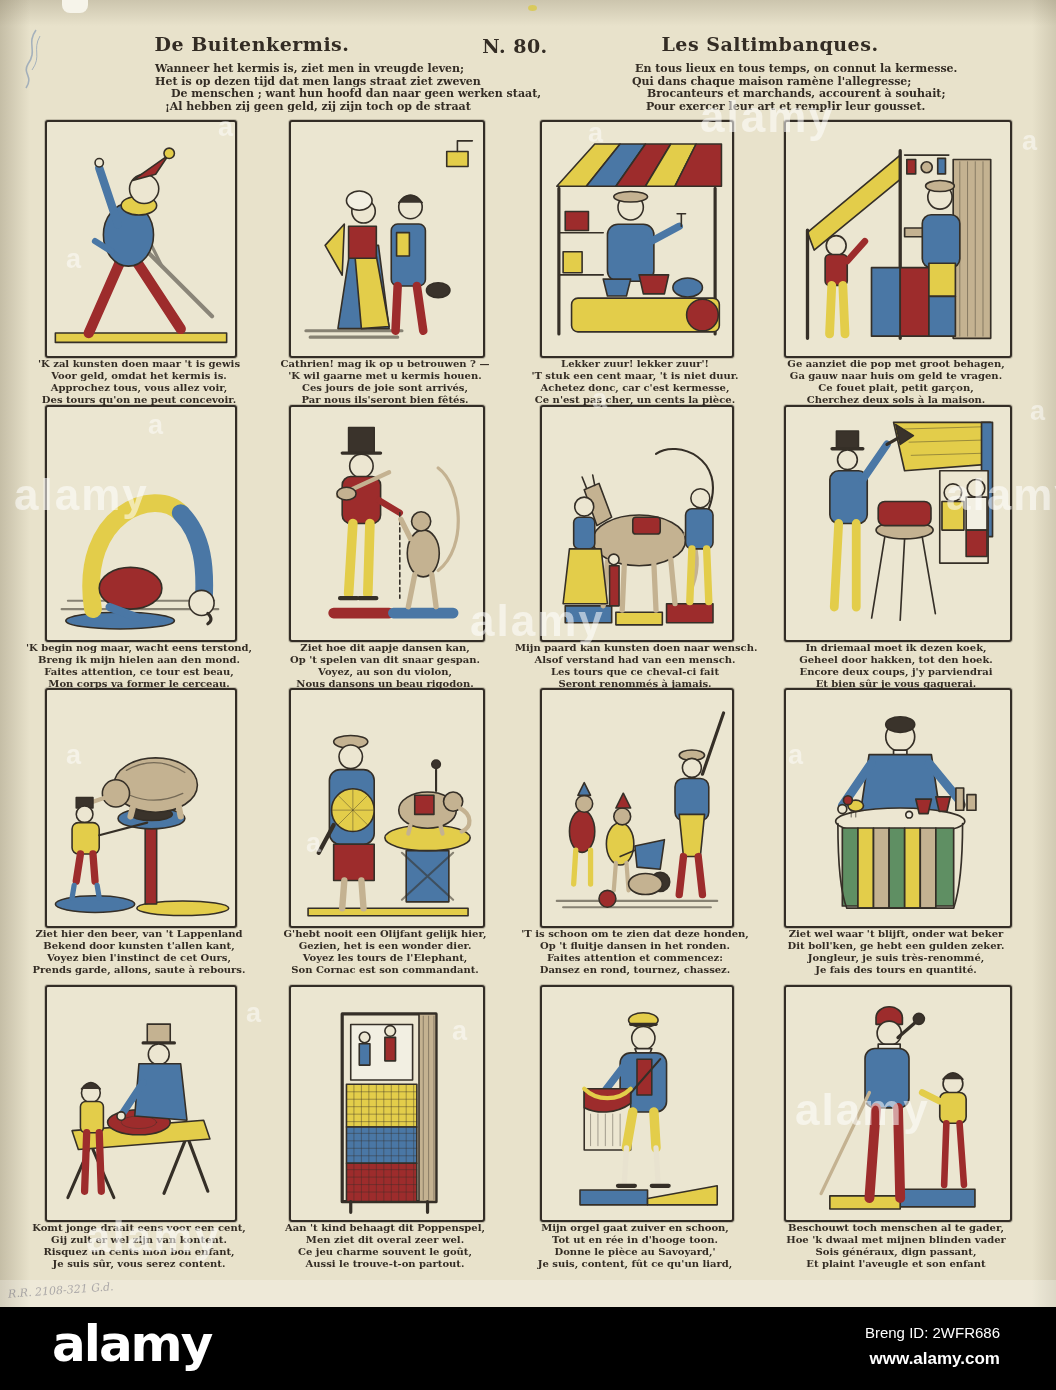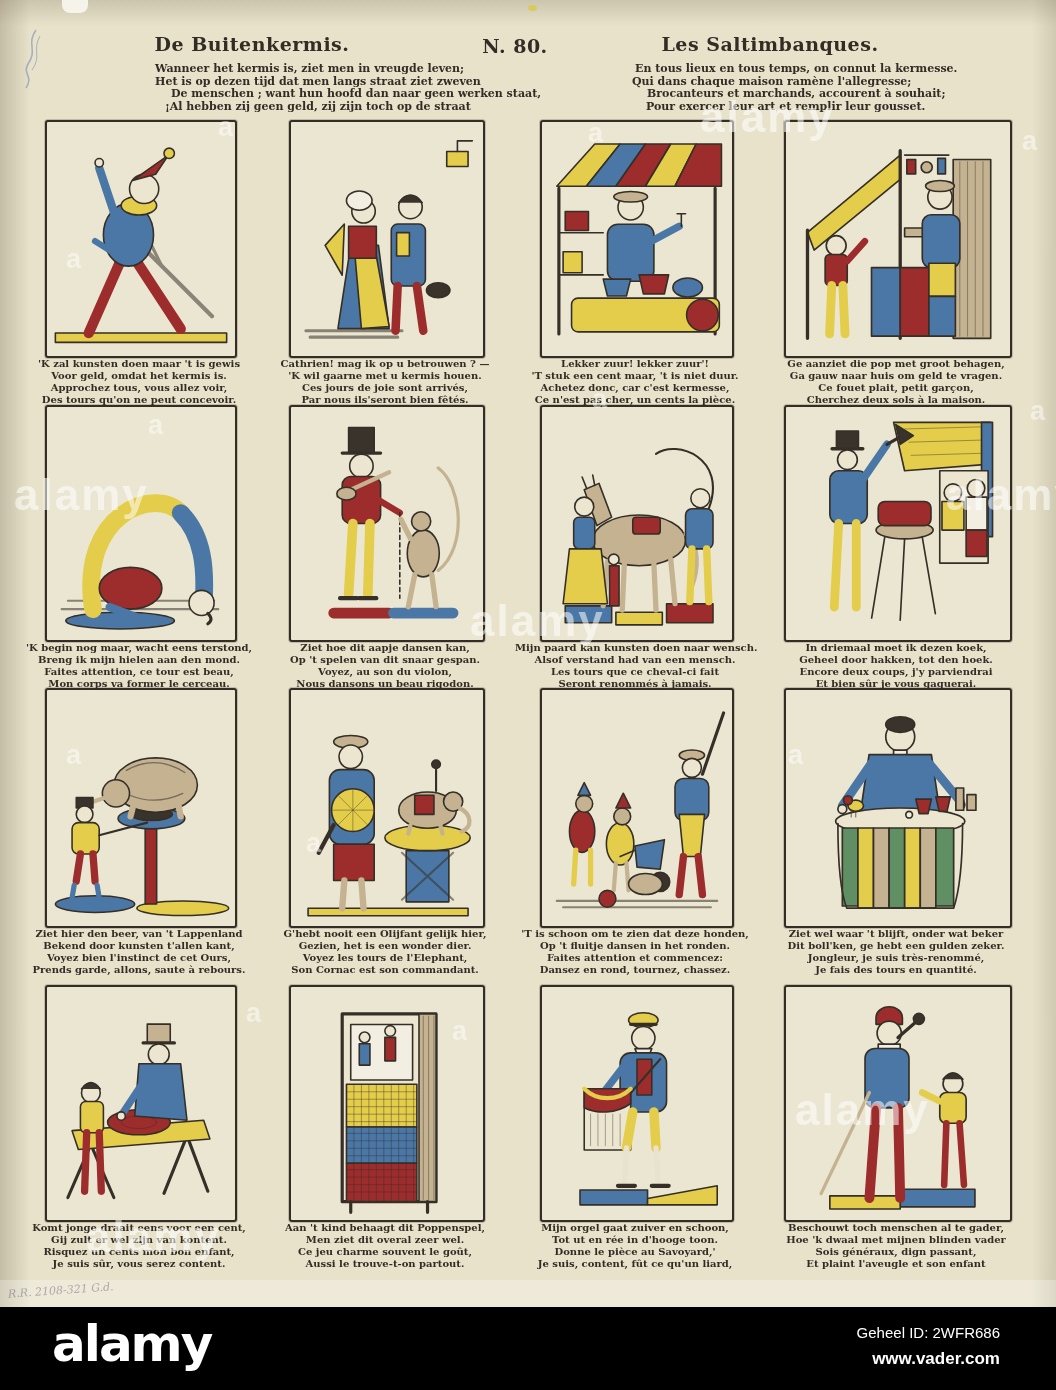--- a/index.html
+++ b/index.html
@@ -549,18 +549,18 @@
   <span class="wma" style="left:1030px;top:396px">a</span>
   <span class="wma" style="left:66px;top:740px">a</span>
   <span class="wma" style="left:306px;top:828px">a</span>
   <span class="wma" style="left:788px;top:740px">a</span>
   <span class="wma" style="left:452px;top:1016px">a</span>
   <span class="wma" style="left:246px;top:998px">a</span>
 
   <footer class="bar">
     <div class="logo">alamy</div>
     <div class="meta">
-      <div class="id">Geheel ID: 2WFR686</div>
-      <div class="url">www.vader.com</div>
+      <div class="id">Breng ID: 2WFR686</div>
+      <div class="url">www.alamy.com</div>
     </div>
   </footer>
 
 </div>
 
 </body></html>

